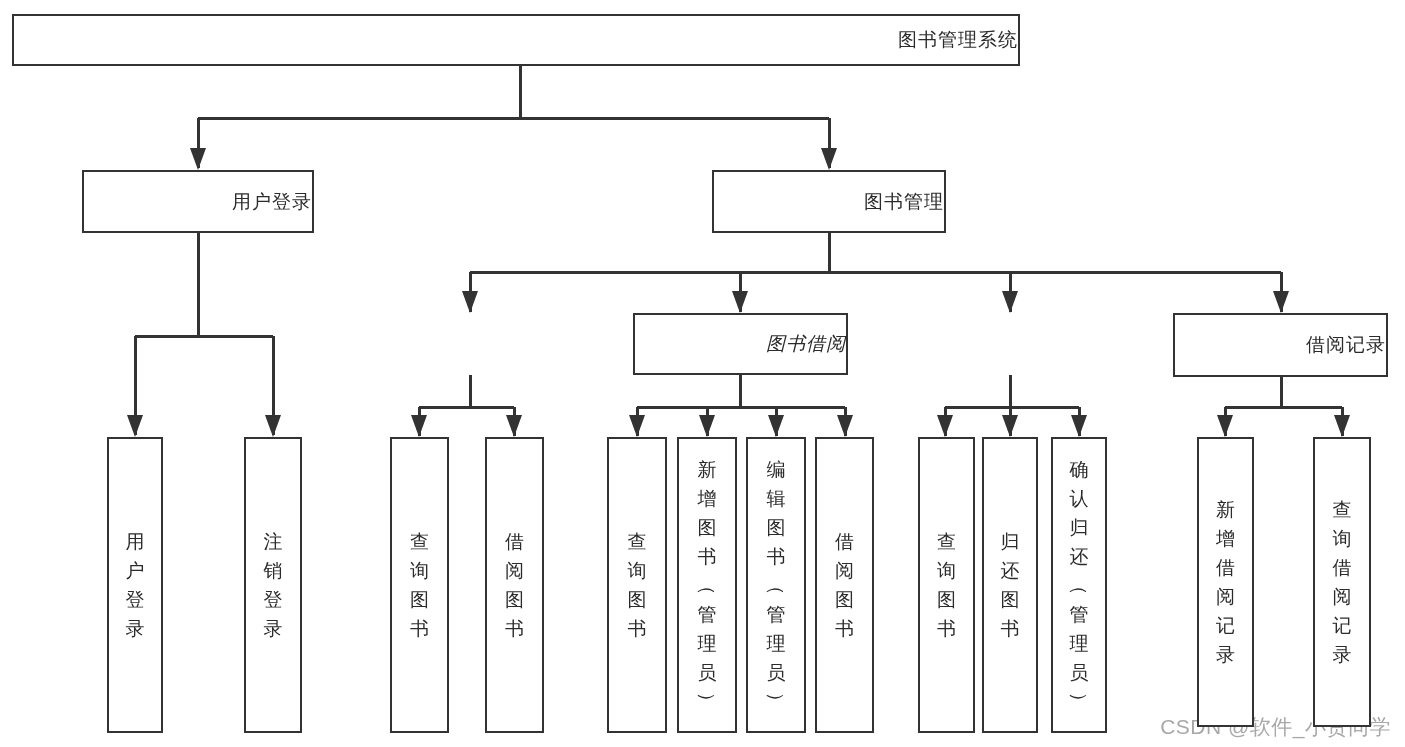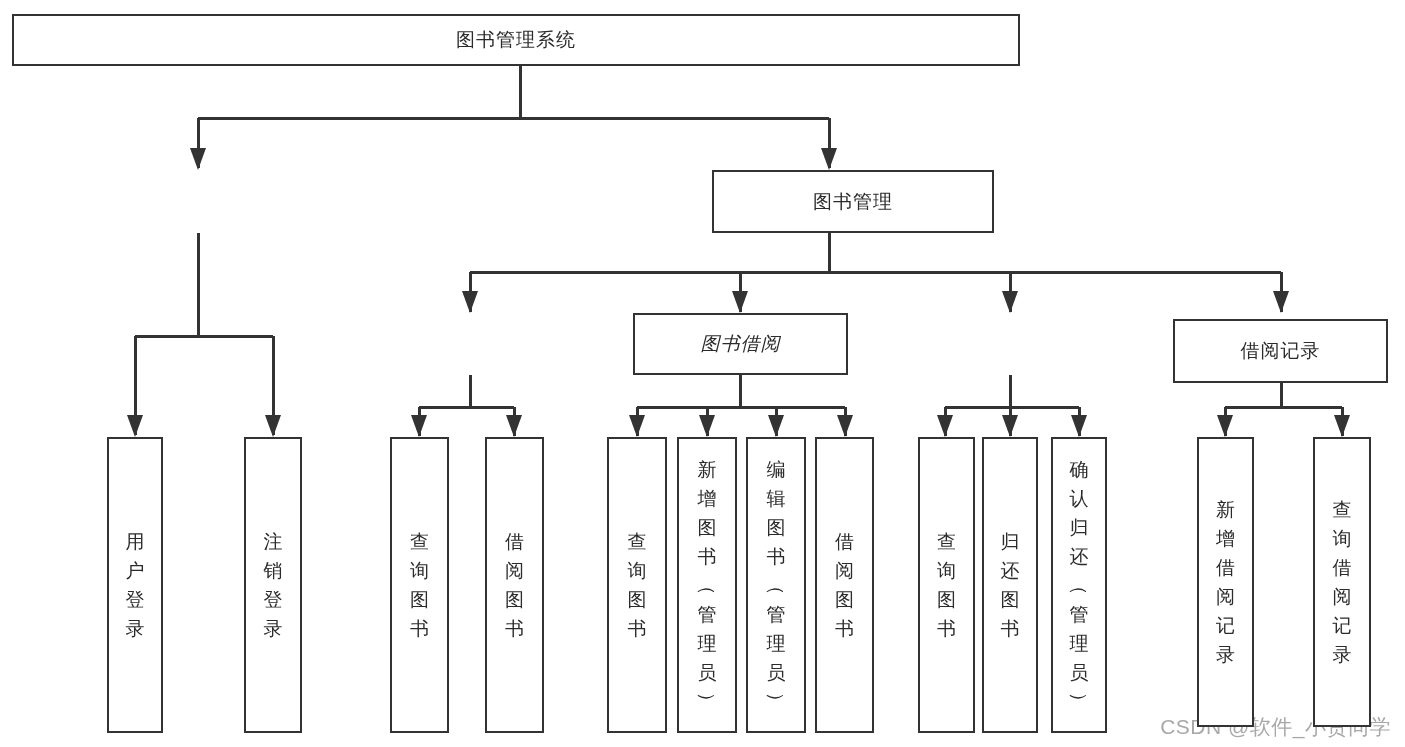--- a/index.html
+++ b/index.html
@@ -23,20 +23,21 @@
     border: 2.5px solid #333333;
     display: flex;
     align-items: center;
     justify-content: center;
     color: #2b2b2b;
   }
   .node.h {
     font-size: 19px;
     letter-spacing: 1px;
     white-space: nowrap;
+    justify-content: flex-end;
   }
   .node.v {
     flex-direction: column;
   }
   .node.v .ch {
     display: block;
     font-size: 19px;
     line-height: 29px;
     text-align: center;
   }
@@ -122,27 +123,30 @@
     <div class="arrow" style="left: 768px; top: 415px;"></div>
     <div class="arrow" style="left: 837px; top: 415px;"></div>
     <div class="arrow" style="left: 937px; top: 415px;"></div>
     <div class="arrow" style="left: 1002px; top: 415px;"></div>
     <div class="arrow" style="left: 1071px; top: 415px;"></div>
     <div class="arrow" style="left: 1217px; top: 415px;"></div>
     <div class="arrow" style="left: 1334px; top: 415px;"></div>
     <div class="node h" style="left: 12px; top: 14px; width: 1008px; height: 52px;">
       <span>图书管理系统</span>
     </div>
-    <div class="node h" style="left: 712px; top: 170px; width: 282px; height: 63px;">
+    <div class="node h" style="left: 82px; top: 170px; width: 232px; height: 63px;">
+      <span>用户登录</span>
+    </div>
+    <div class="node h" style="left: 712px; top: 170px; width: 234px; height: 63px;">
       <span>图书管理</span>
     </div>
     <div class="node h" style="left: 633px; top: 313px; width: 215px; height: 62px; font-style: italic;">
       <span>图书借阅</span>
     </div>
-    <div class="node h" style="left: 1173px; top: 313px; width: 215px; height: 64px; margin-top: 6px;">
+    <div class="node h" style="left: 1173px; top: 313px; width: 215px; height: 64px;">
       <span>借阅记录</span>
     </div>
     <div class="node v" style="left: 107px; top: 437px; width: 56px; height: 296px;">
       <span class="ch">用</span>
       <span class="ch">户</span>
       <span class="ch">登</span>
       <span class="ch">录</span>
     </div>
     <div class="node v" style="left: 244px; top: 437px; width: 58px; height: 296px;">
       <span class="ch">注</span>

